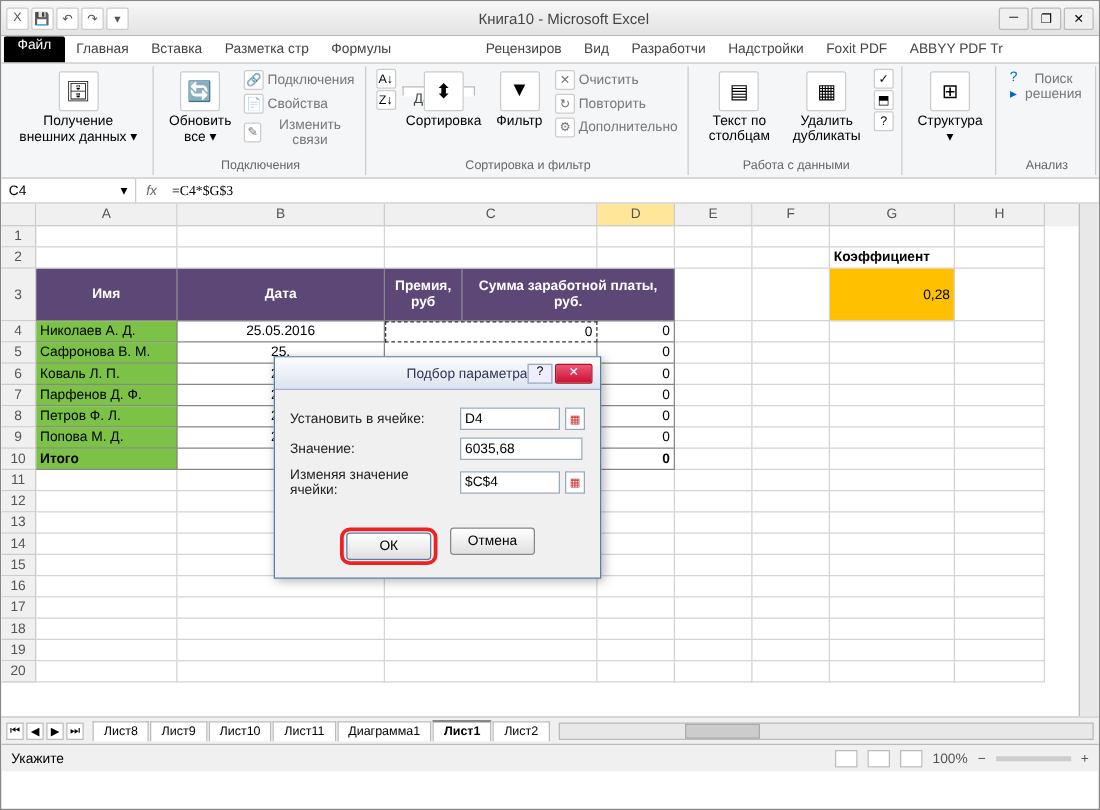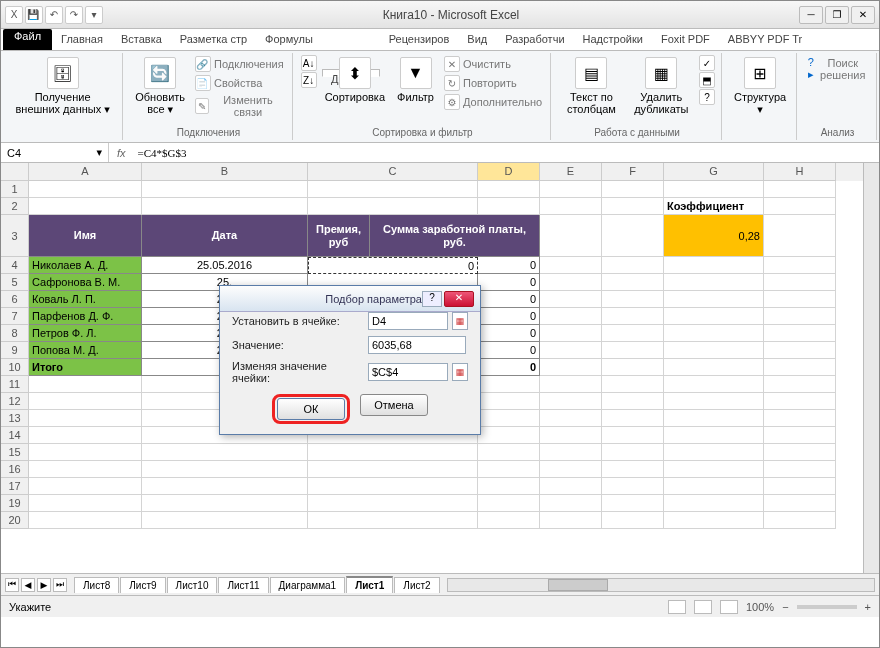--- a/index.html
+++ b/index.html
@@ -55,21 +55,21 @@
 .vscroll { position:absolute; right:0; top:162px; width:16px; height:410px; background:#e8e8e8; border-left:1px solid #bbb;}
 .status { height: 22px; background: #f0f0f0; border-top: 1px solid #bbb; display: flex; align-items: center; padding: 0 8px; justify-content: space-between; }
 .status-right { display:flex; gap:8px; align-items:center; font-size:10px; color:#555;}
 .viewbtn { width:18px;height:14px;border:1px solid #bbb;background:#fff;}
 .dialog { position: absolute; left: 218px; top: 284px; width: 262px; background: #f0f0f0; border: 1px solid #5a7ca8; box-shadow: 2px 2px 8px rgba(0,0,0,.3); }
 .dlg-title { height: 26px; background: linear-gradient(#fdfdfd,#d8e4f0); display: flex; align-items: center; padding: 0 6px; justify-content: flex-end; border-bottom:1px solid #aac;}
 .dlg-title-text { color:#335; font-size:11px;}
 .dlg-btns { display:flex; gap:2px;}
 .dlg-help { width:20px;height:16px;background:#eef;border:1px solid #9ab;font-size:10px;text-align:center;}
 .dlg-close { width:30px;height:16px;background:linear-gradient(#e57,#c13);border:1px solid #a12;color:#fff;font-size:10px;text-align:center;border-radius:2px;}
-.dlg-body { padding: 0 12px; }
+.dlg-body { padding: 14px 12px; }
 .dlg-row { display:flex; align-items:center; margin-bottom:6px; gap:4px;}
 .dlg-lbl { width: 132px; font-size:11px; color:#222;}
 .dlg-input { width: 80px; height:18px; border:1px solid #9ab; background:#fff; padding:0 3px; font-size:11px;}
 .dlg-ref { width:16px;height:18px;border:1px solid #9ab;background:#fff;font-size:9px;color:#c33;display:flex;align-items:center;justify-content:center;}
 .dlg-foot { display:flex; justify-content:center; gap:10px; padding: 4px 0 10px;}
 .dlg-btn { width:68px; height:22px; border:1px solid #888; background:linear-gradient(#fff,#e0e0e0); border-radius:3px; font-size:11px;display:flex;align-items:center;justify-content:center;}
 .dlg-btn.primary { border:1px solid #5a7ca8;}
 .ok-highlight { border: 3px solid #e22; border-radius:8px; padding:1px 2px;}
 </style>
 </head>
@@ -402,20 +402,31 @@
       <div class="cell wA"></div>
       <div class="cell wB"></div>
       <div class="cell wC"></div>
       <div class="cell wD"></div>
       <div class="cell wE"></div>
       <div class="cell wF"></div>
       <div class="cell wG"></div>
       <div class="cell wH"></div>
     </div>
   <div class="row">
+      <div class="rh">18</div>
+      <div class="cell wA"></div>
+      <div class="cell wB"></div>
+      <div class="cell wC"></div>
+      <div class="cell wD"></div>
+      <div class="cell wE"></div>
+      <div class="cell wF"></div>
+      <div class="cell wG"></div>
+      <div class="cell wH"></div>
+    </div>
+  <div class="row">
       <div class="rh">19</div>
       <div class="cell wA"></div>
       <div class="cell wB"></div>
       <div class="cell wC"></div>
       <div class="cell wD"></div>
       <div class="cell wE"></div>
       <div class="cell wF"></div>
       <div class="cell wG"></div>
       <div class="cell wH"></div>
     </div>

